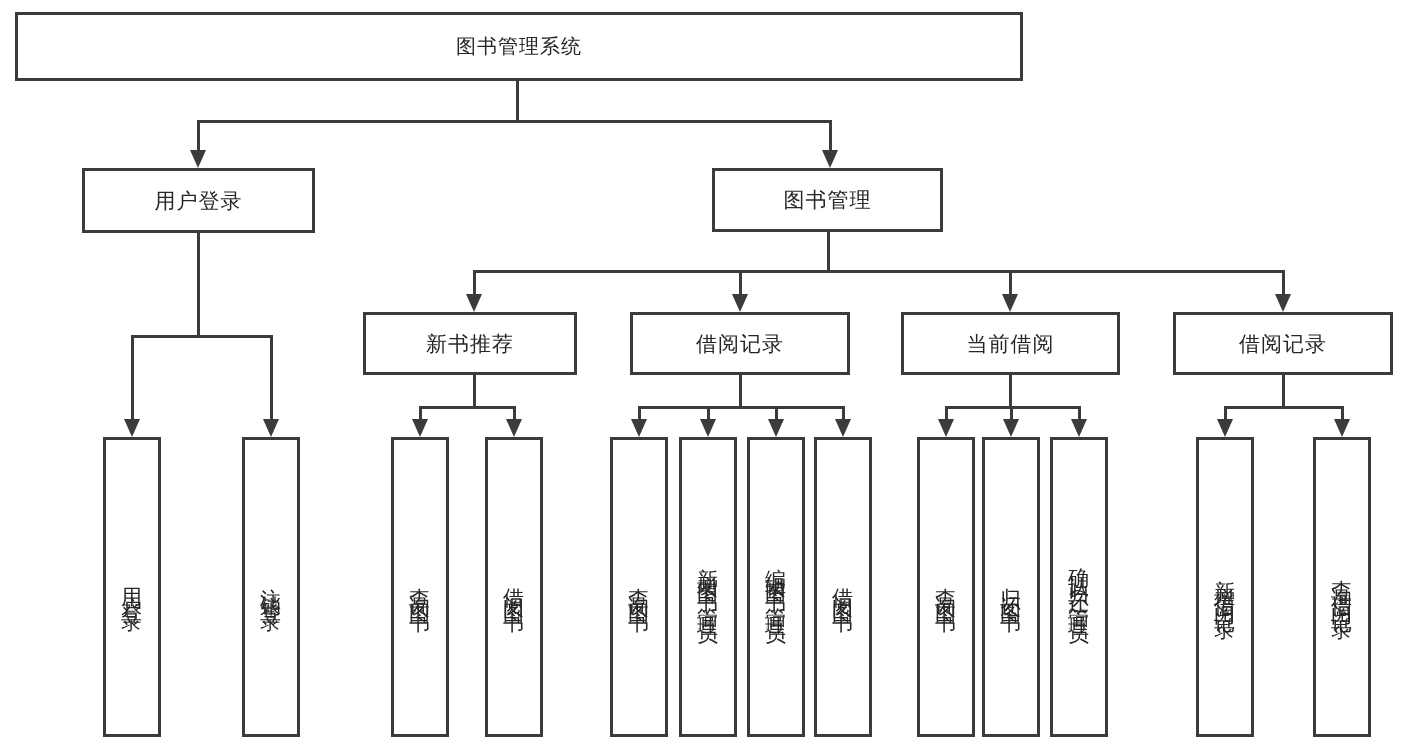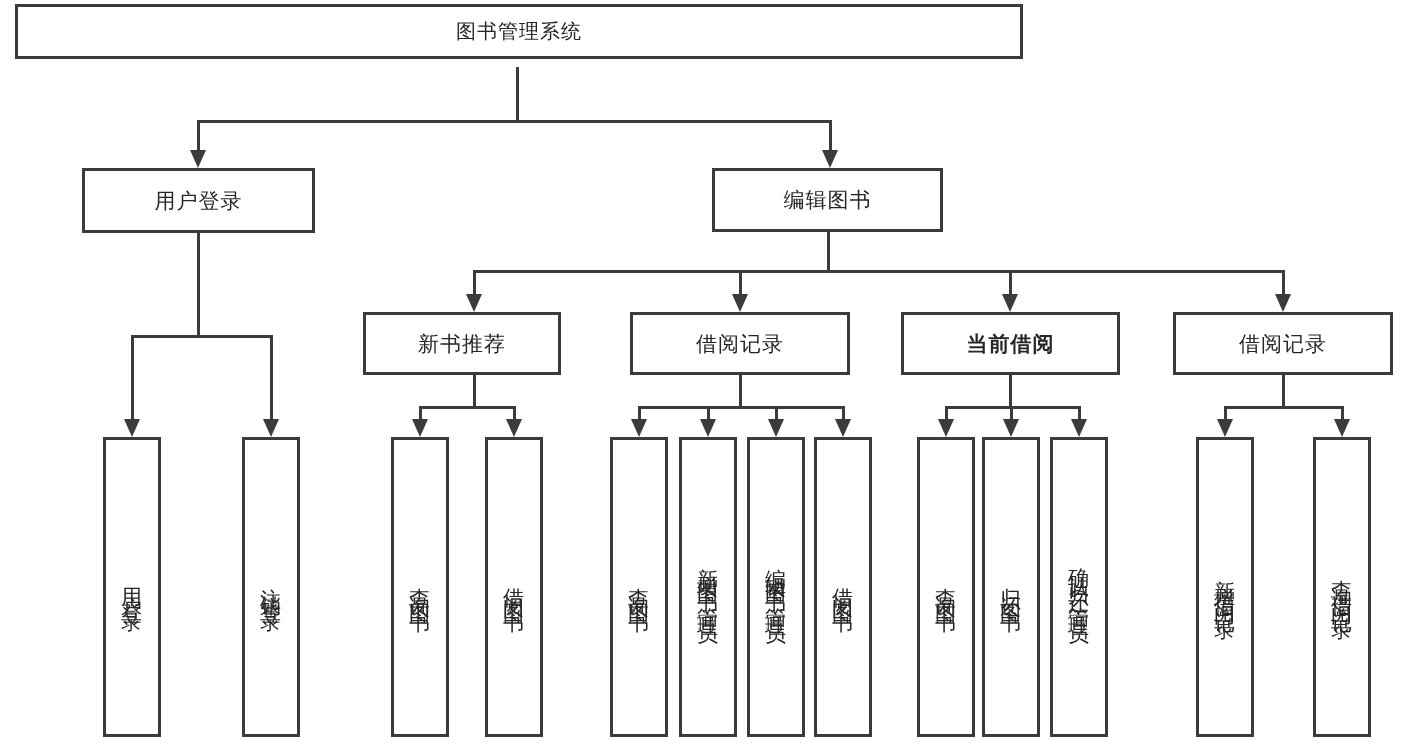--- a/index.html
+++ b/index.html
@@ -126,38 +126,38 @@
   <div class="ahead" style="left:1003px; top:419px;"></div>
   <div class="ahead" style="left:1071px; top:419px;"></div>
 
   <div class="vline" style="left:1282px; top:375px; height:31px;"></div>
   <div class="hline" style="left:1224px; top:406px; width:119px;"></div>
   <div class="vline" style="left:1224px; top:406px; height:14px;"></div>
   <div class="vline" style="left:1341px; top:406px; height:14px;"></div>
   <div class="ahead" style="left:1217px; top:419px;"></div>
   <div class="ahead" style="left:1334px; top:419px;"></div>
 
-  <div class="box h root" style="left:15px; top:4px; width:1008px; height:55px;font-family:Liberation Serif, serif;">
+  <div class="box h root" style="left:15px; top:12px; width:1008px; height:69px;font-family:Liberation Serif, serif;">
     <span>图书管理系统</span>
   </div>
 
   <div class="box h" style="left:82px; top:168px; width:233px; height:65px;">
     <span>用户登录</span>
   </div>
   <div class="box h" style="left:712px; top:168px; width:231px; height:64px;">
-    <span>编辑图书</span>
-  </div>
-
-  <div class="box h" style="left:363px;  top:312px; width:198px; height:63px;">
+    <span>图书管理</span>
+  </div>
+
+  <div class="box h" style="left:363px;  top:312px; width:214px; height:63px;">
     <span>新书推荐</span>
   </div>
   <div class="box h" style="left:630px;  top:312px; width:220px; height:63px;">
     <span>借阅记录</span>
   </div>
-  <div class="box h" style="left:901px;  top:312px; width:219px; height:63px;font-weight:bold;">
+  <div class="box h" style="left:901px;  top:312px; width:219px; height:63px;">
     <span>当前借阅</span>
   </div>
   <div class="box h" style="left:1173px; top:312px; width:220px; height:63px;">
     <span>借阅记录</span>
   </div>
 
   <div class="box v" style="left:103px; top:437px; width:58px; height:300px;">
     <span>用户登录</span>
   </div>
   <div class="box v" style="left:242px; top:437px; width:58px; height:300px;">

